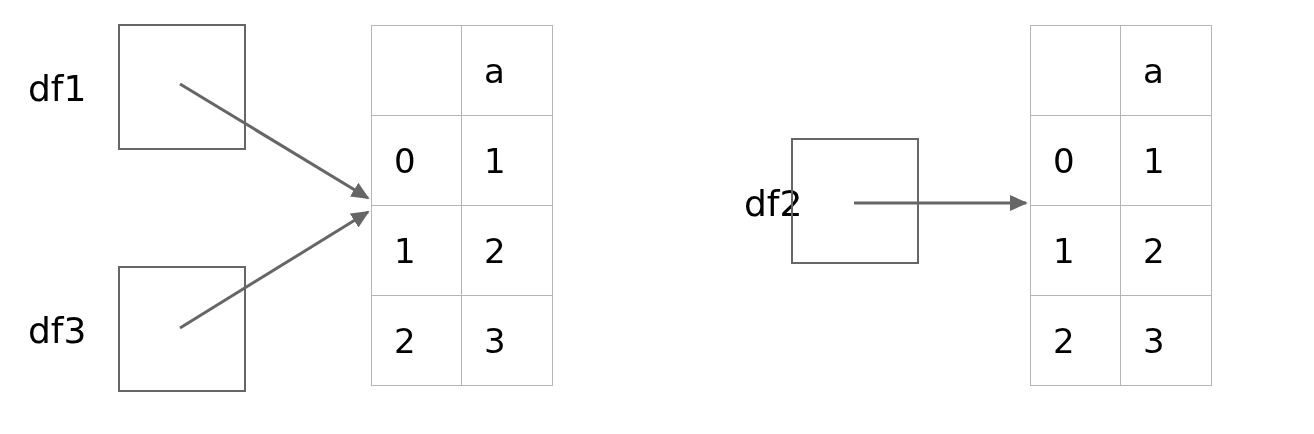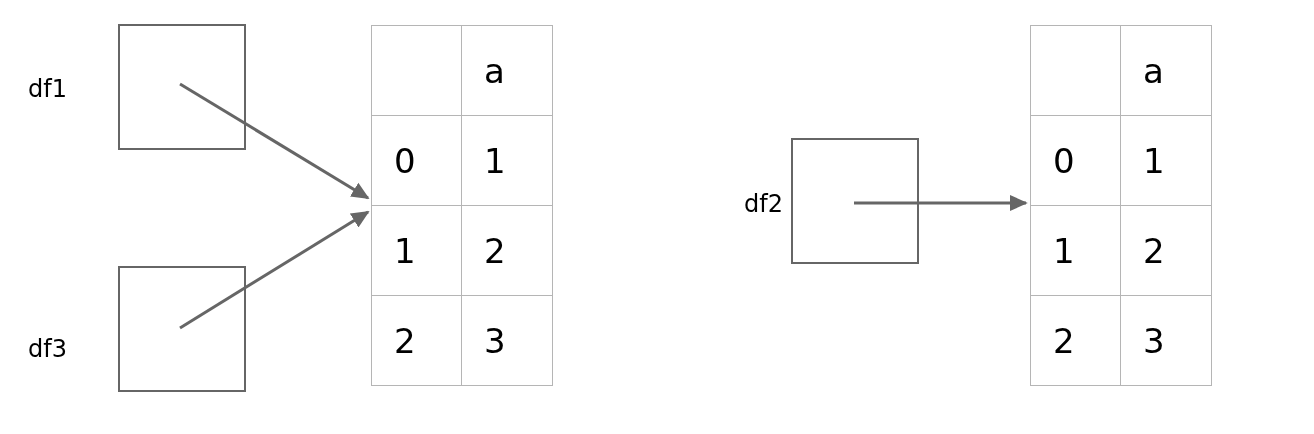--- a/index.html
+++ b/index.html
@@ -11,28 +11,28 @@
     position: relative;
     width: 1314px;
     height: 434px;
     background: #ffffff;
     font-family: "DejaVu Sans", sans-serif;
     overflow: hidden;
   }
   
   .df-label {
     position: absolute;
-    font-size: 24px;
+    font-size: 36px;
     line-height: 32px;
     color: #000000;
     white-space: nowrap;
     letter-spacing: 0px;
   }
   #label-df1 { left: 28px; top: 73px; }
-  #label-df3 { left: 28px; top: 333px; }
+  #label-df3 { left: 28px; top: 315px; }
   #label-df2 { left: 700px; top: 188px; margin-left: 44px; }
 
   
   .df-box {
     position: absolute;
     box-sizing: border-box;
     border: 2px solid #666666;
     background: transparent;
   }
   #box-df1 { left: 118px; top: 24px;  width: 128px; height: 126px; }

